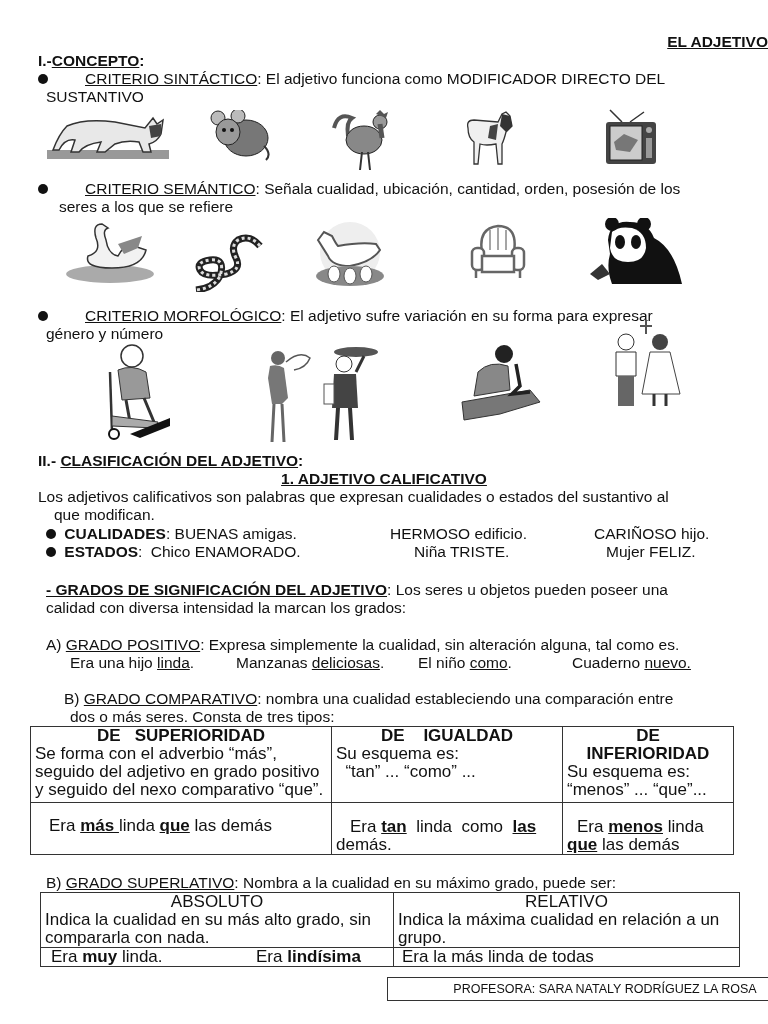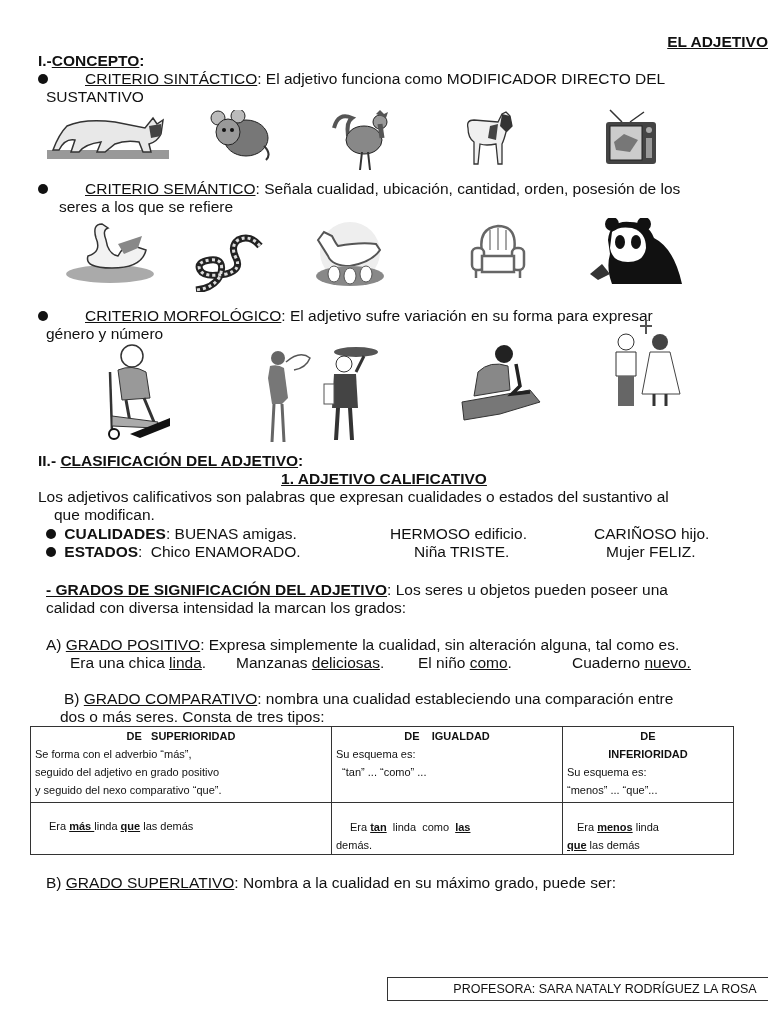--- a/index.html
+++ b/index.html
@@ -6,21 +6,21 @@
   body {
     width: 768px; height: 1024px; position: relative; overflow: hidden;
     font-family: "Liberation Sans", sans-serif; color: #111; font-size: 15.5px;
   }
   .abs { position: absolute; white-space: nowrap; line-height: 18px; }
   .u { text-decoration: underline; }
   .b { font-weight: bold; }
   .bullet { display: inline-block; width: 10px; height: 10px; border-radius: 50%; background: #111; vertical-align: middle; margin-right: 4px; position: relative; top: -1px; }
   .title { left: 0; width: 768px; text-align: right; top: 33px; font-weight: bold; text-decoration: underline; }
   .pic { position: absolute; }
-  table.grid { position: absolute; border-collapse: collapse; font-size: 11px; border-radius: 14px; }
+  table.grid { position: absolute; border-collapse: collapse; font-size: 17px; border-radius: 14px; }
   table.grid td { border: 1.5px solid #333; vertical-align: top; padding: 0 4px; line-height: 18px; }
   .center { text-align: center; }
   .footer-box { position: absolute; left: 387px; top: 977px; width: 346px; height: 22px; border: 1.5px solid #333; font-size: 12.5px; line-height: 22px; text-align: center; padding-left: 44px; }
 </style>
 </head>
 <body>
 
 <div class="abs title">EL ADJETIVO</div>
 
 <div class="abs b" style="left:38px; top:52px;">
@@ -177,30 +177,30 @@
 
 <div class="abs" style="left:46px; top:581px;">
   <span class="b u">- GRADOS DE SIGNIFICACIÓN DEL ADJETIVO</span><span>: Los seres u objetos pueden poseer una</span>
 </div>
 <div class="abs" style="left:46px; top:599px;">calidad  con diversa intensidad la marcan los grados:</div>
 
 <div class="abs" style="left:46px; top:636px;">
   <span>A)</span>
   <span class="u">GRADO POSITIVO</span><span>: Expresa simplemente la cualidad, sin alteración alguna, tal como es.</span>
 </div>
-<div class="abs" style="left:70px; top:654px;"><span>Era una chica </span><span class="u">linda</span><span>.</span></div>
+<div class="abs" style="left:70px; top:654px;"><span>Era una hijo </span><span class="u">linda</span><span>.</span></div>
 <div class="abs" style="left:236px; top:654px;"><span>Manzanas </span><span class="u">deliciosas</span><span>.</span></div>
 <div class="abs" style="left:418px; top:654px;"><span>El niño </span><span class="u">como</span><span>.</span></div>
 <div class="abs" style="left:572px; top:654px;"><span>Cuaderno </span><span class="u">nuevo.</span><span></span></div>
 
 <div class="abs" style="left:46px; top:690px;margin-left:18px;">
   <span>B)</span>
   <span class="u">GRADO COMPARATIVO</span><span>: nombra una cualidad estableciendo una comparación entre</span>
 </div>
-<div class="abs" style="left:60px; top:708px;">dos o más seres. Consta de tres tipos:</div>
+<div class="abs" style="left:70px; top:708px;">dos o más seres. Consta de tres tipos:</div>
 
 <table class="grid" style="left:30px; top:726px; width:704px;">
   <tbody>
       <tr style="height:76px;">
     <td style="width:292px;">
       <div class="b center" style="white-space:pre;">DE   SUPERIORIDAD</div>
       <div>Se forma con el adverbio “más”,</div>
       <div>seguido del adjetivo en grado positivo</div>
       <div>y seguido del nexo comparativo “que”.</div>
     </td>
@@ -232,16 +232,36 @@
 </tbody>
   </table>
 
 <div class="abs" style="left:46px; top:874px;">
   <span>B)</span>
   <span class="u">GRADO SUPERLATIVO</span><span>: Nombra a la cualidad en su máximo grado, puede ser:</span>
 </div>
 
 <table class="grid" style="left:40px; top:892px; width:700px;">
   <tbody>
+      <tr>
+    <td style="width:344px;">
+      <div class="center">ABSOLUTO</div>
+      <div>Indica la cualidad en su más alto grado, sin</div>
+      <div>compararla con nada.</div>
+    </td>
+    <td>
+      <div class="center">RELATIVO</div>
+      <div>Indica la máxima cualidad en relación a un</div>
+      <div>grupo.</div>
+    </td>
+  </tr>
+  <tr>
+    <td style="padding-left:10px;">
+      <span>Era </span><span class="b">muy</span><span> linda.</span>
+      <span style="display:inline-block; width:84px;"></span>
+      <span>Era </span><span class="b">lindísima</span>
+    </td>
+    <td style="padding-left:8px;">Era la más linda de todas</td>
+  </tr>
 </tbody>
   </table>
 
 <div class="footer-box">PROFESORA: SARA NATALY RODRÍGUEZ LA ROSA</div>
 
 </body></html>

